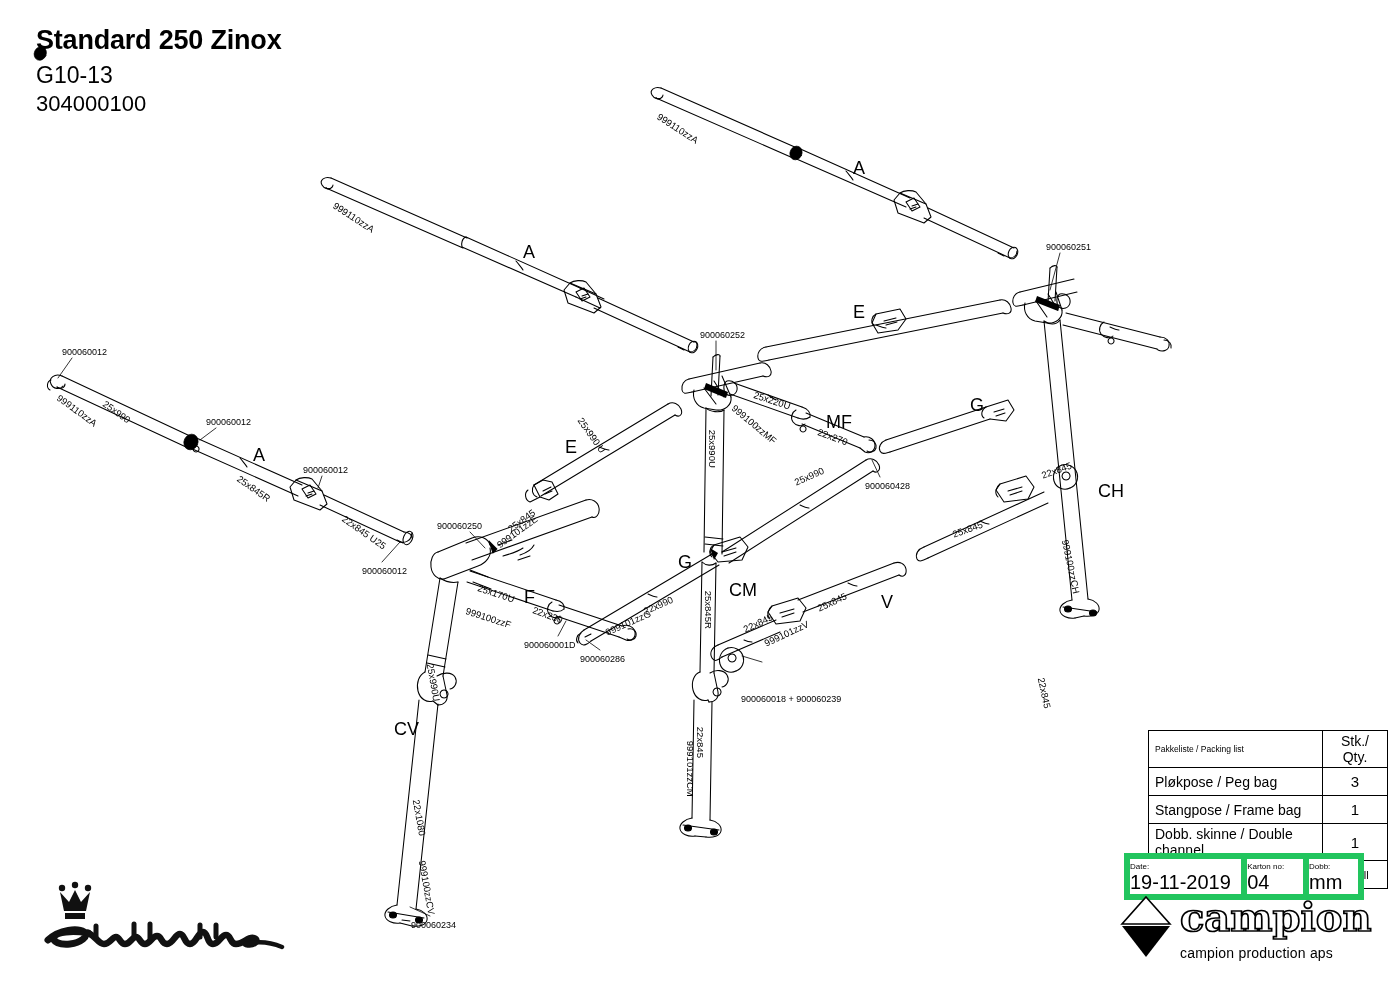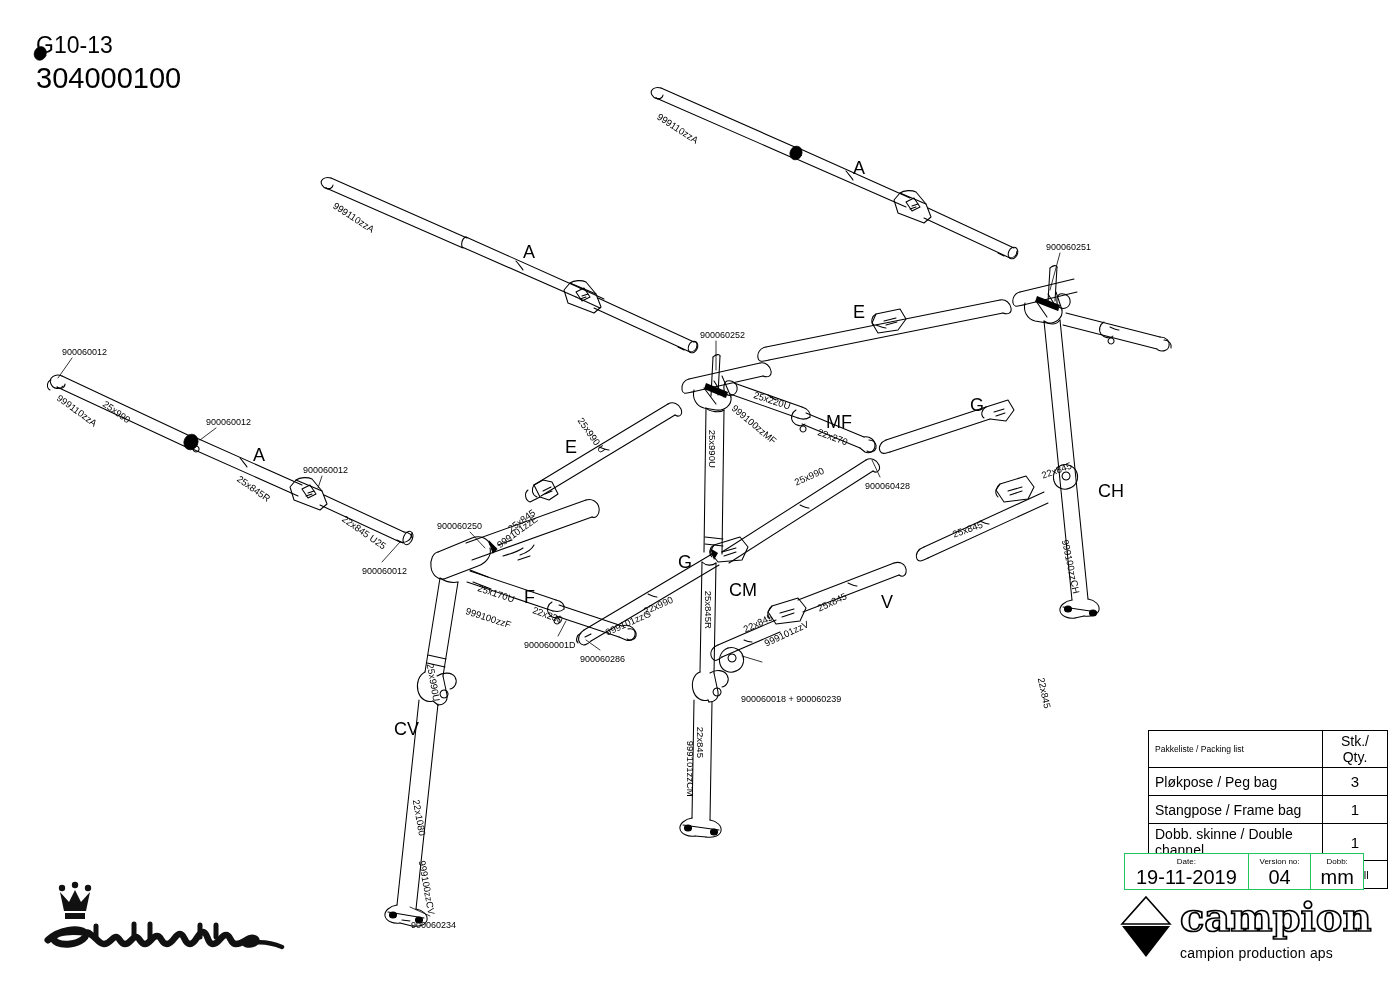--- a/index.html
+++ b/index.html
@@ -5,21 +5,21 @@
   html,body{margin:0;padding:0;background:#ffffff;}
   body{width:1400px;height:989px;position:relative;overflow:hidden;
        font-family:"Liberation Sans", sans-serif;color:#000;}
 
   #sheet{position:absolute;left:0;top:0;width:1400px;height:989px;}
 
   
   #title-block{position:absolute;left:36px;top:26px;}
   #doc-title{font-size:27px;font-weight:bold;letter-spacing:-0.2px;line-height:1.1;}
   #doc-model{font-size:23px;line-height:1.28;margin-top:5px;}
-  #doc-number{font-size:29px;line-height:1.28;}
+  #doc-number{font-size:22px;line-height:1.28;}
 
   
   #drawing{position:absolute;left:0;top:0;width:1400px;height:989px;}
   #drawing svg{display:block;}
 
   
   .lbl{position:absolute;font-family:"Liberation Sans", sans-serif;
        white-space:nowrap;color:#000;line-height:1;}
   .part{font-size:9px;}
   .dim{font-size:9.5px;}
@@ -30,38 +30,39 @@
   #packing-list table{border-collapse:collapse;width:240px;background:#fff;}
   #packing-list td{border:1px solid #000;padding:2px 6px;vertical-align:middle;}
   .pl-head-left{font-size:8.5px;height:18px;}
   .pl-head-right{font-size:14px;text-align:center;width:52px;}
   .pl-name{font-size:14px;height:23px;}
   .pl-qty{font-size:15px;text-align:center;}
   .pl-qty-small{font-size:11px;text-align:center;}
 
   #meta-table{position:absolute;left:1124px;top:853px;width:240px;}
   #meta-table table{border-collapse:collapse;width:240px;background:#fff;}
-  #meta-table td{border:1px solid #22c55e;text-align:center;padding:0;}
+  #meta-table td{border:6px solid #22c55e;text-align:left;padding:0;}
   .meta-cap{font-size:8px;line-height:12px;padding-top:2px;}
   .meta-val{font-size:20px;line-height:19px;padding-bottom:2px;}
   .meta-c1{width:124px;}
   .meta-c2{width:62px;}
   .meta-c3{width:52px;}
 
   
   #isabella-logo{position:absolute;left:30px;top:880px;width:260px;height:85px;}
   #campion-logo{position:absolute;left:1118px;top:893px;width:260px;height:72px;}
   .campion-sub{font-size:14px;letter-spacing:0.2px;}
 </style>
 </head>
 <body>
 
 <div id="sheet">
 
   <div id="title-block">
+    <div id="doc-title">Standard 250 Zinox</div>
     <div id="doc-model">G10-13</div>
     <div id="doc-number">304000100</div>
   </div>
 
   <div id="drawing">
     <svg width="1400" height="989" viewBox="0 0 1400 989">
       <defs>
         <g id="tube-cap"></g>
       </defs>
       <g fill="none" stroke="#000" stroke-width="1.05" stroke-linejoin="round" stroke-linecap="round">
@@ -445,21 +446,21 @@
 
   <div id="meta-table">
     <table>
       <tbody>
           <tr>
         <td class="meta-c1">
           <div class="meta-cap">Date:</div>
           <div class="meta-val">19-11-2019</div>
         </td>
         <td class="meta-c2">
-          <div class="meta-cap">Version no:</div>
+          <div class="meta-cap">Karton no:</div>
           <div class="meta-val">04</div>
         </td>
         <td class="meta-c3">
           <div class="meta-cap">Dobb:</div>
           <div class="meta-val">mm</div>
         </td>
       </tr>
     </tbody>
       </table>
   </div>

